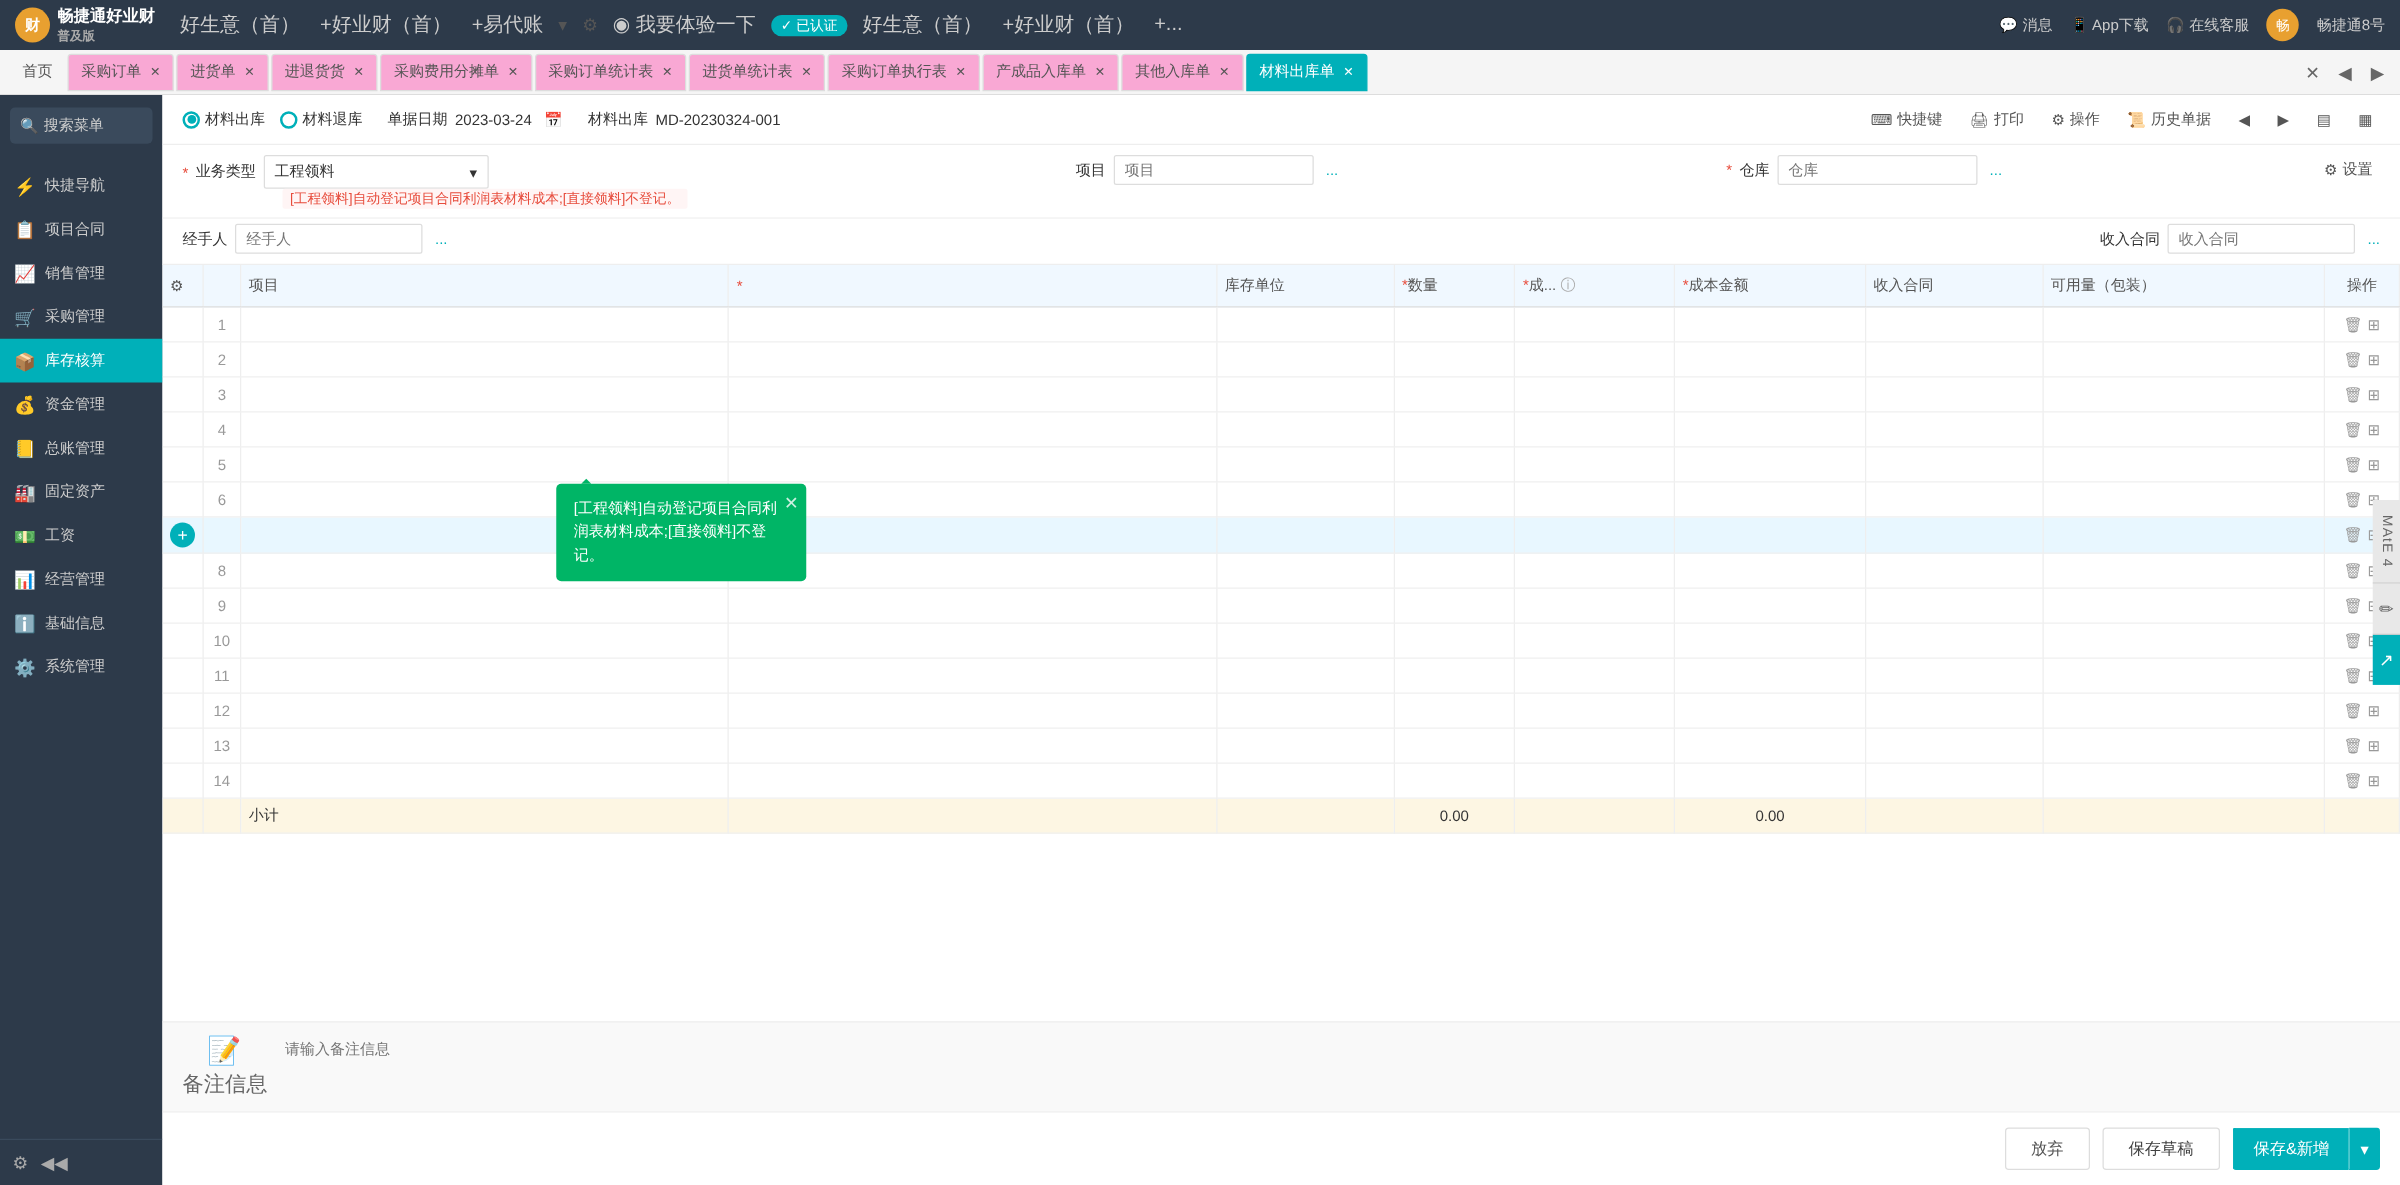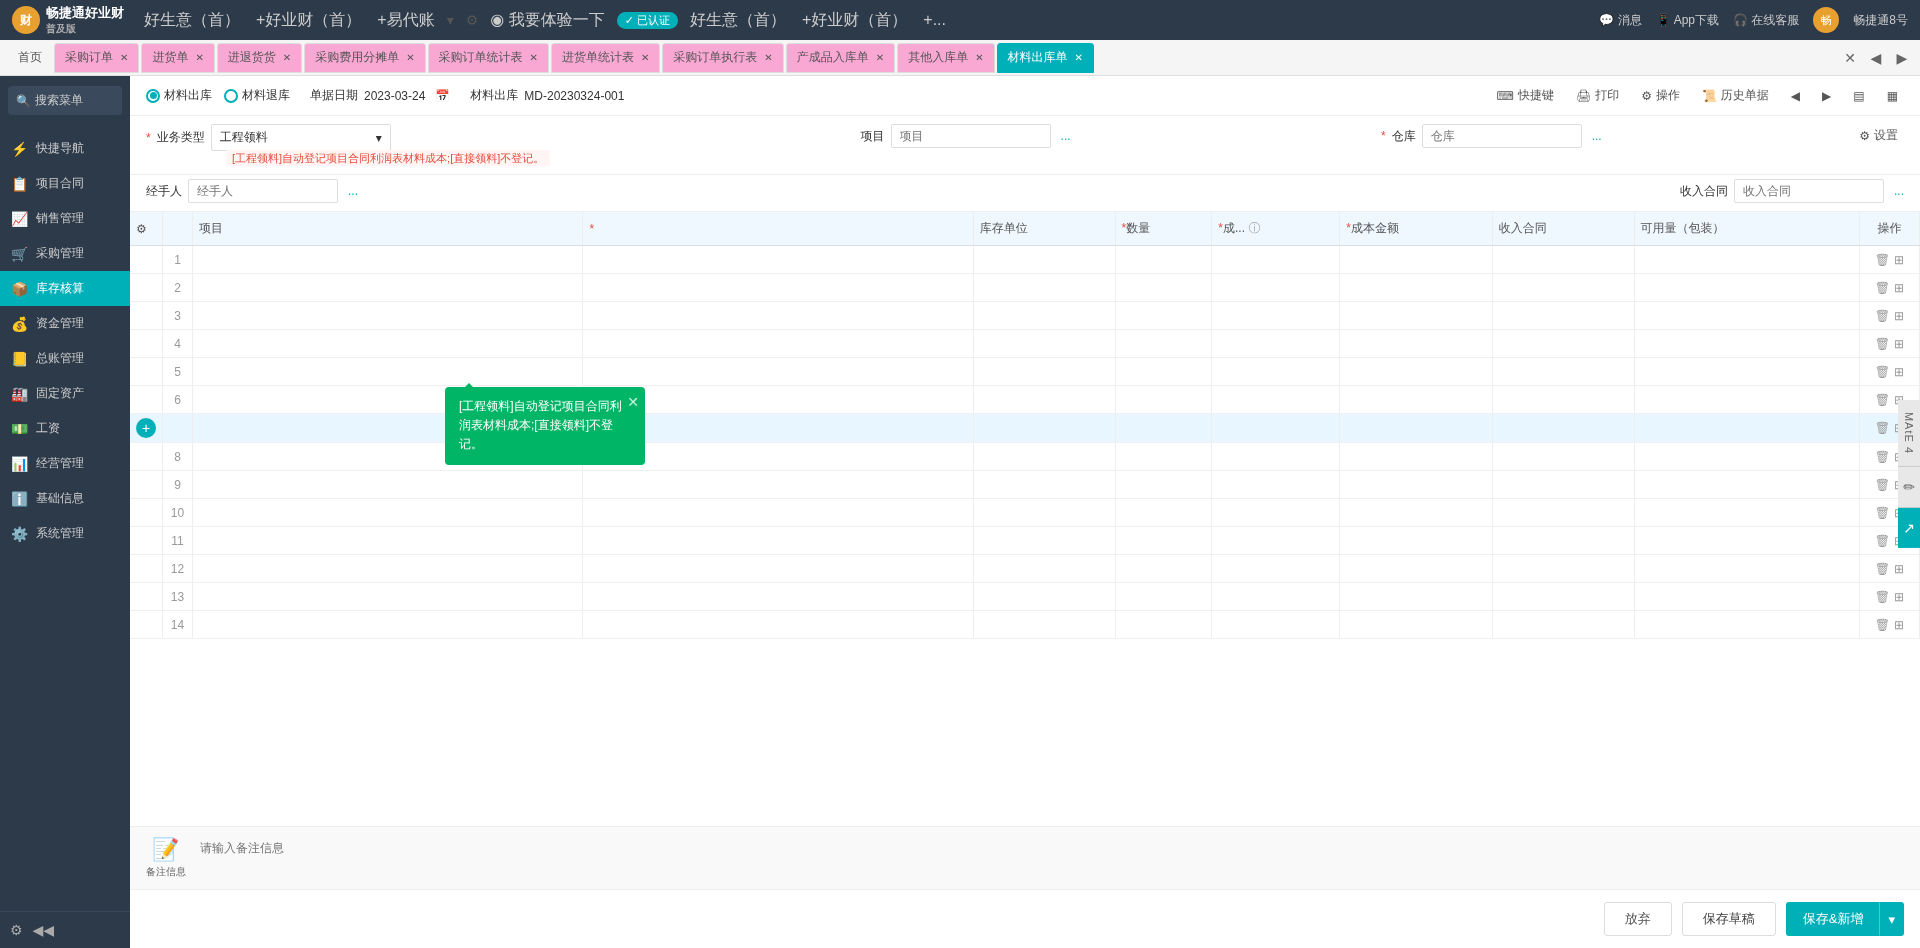--- a/index.html
+++ b/index.html
@@ -68,21 +68,21 @@
     .subtotal-row td { background: #fdf6e3; color: #333; font-weight: normal; border-top: 1px solid #ddd; }
     .subtotal-row td.value { text-align: center; }
     .col-settings { width: 28px; text-align: center; cursor: pointer; color: #666; }
     .table-add-btn { width: 20px; height: 20px; background: #00b0b9; color: #fff; border-radius: 50%; display: flex; align-items: center; justify-content: center; cursor: pointer; font-size: 14px; line-height: 1; }
     .active-row-input { border: none; outline: none; background: transparent; width: 100%; font-size: 12px; }
 
     
     .form-footer { padding: 10px 16px; background: #f9f9f9; border-top: 1px solid #eee; }
     .note-section { display: flex; align-items: flex-start; gap: 10px; }
     .note-icon { color: #00b0b9; font-size: 20px; display: flex; flex-direction: column; align-items: center; gap: 2px; }
-    .note-label { font-size: 10px; color: #666; }
+    .note-label { font-size: 17px; color: #666; }
     .note-input { flex: 1; border: none; outline: none; background: transparent; font-size: 12px; color: #aaa; padding: 4px; }
 
     
     .action-bar { padding: 12px 16px; background: #fff; border-top: 1px solid #eee; display: flex; justify-content: flex-end; gap: 10px; align-items: center; }
     .btn { padding: 7px 20px; border-radius: 3px; cursor: pointer; font-size: 13px; border: 1px solid transparent; }
     .btn-default { background: #fff; border-color: #ddd; color: #555; }
     .btn-draft { background: #fff; border-color: #ddd; color: #404040; }
     .btn-primary-split { display: flex; }
     .btn-primary-main { background: #00b0b9; color: #fff; border: 1px solid #00b0b9; border-right: none; padding: 7px 16px; border-radius: 3px 0 0 3px; cursor: pointer; font-size: 13px; }
     .btn-primary-arrow { background: #00b0b9; color: #fff; border: 1px solid #00b0b9; border-left: 1px solid rgba(255,255,255,0.3); padding: 7px 8px; border-radius: 0 3px 3px 0; cursor: pointer; font-size: 13px; }
@@ -588,20 +588,33 @@
             <td></td>
               <td></td>
             <td>
                 <div class="action-cell">
               <span class="action-icon">🗑</span>
               <span class="action-icon">⊞</span>
             </div>
               </td>
           </tr>
 
+          <tr class="subtotal-row">
+            <td></td>
+            <td></td>
+            <td>小计</td>
+            <td></td>
+            <td></td>
+            <td class="value" style="text-align:center;">0.00</td>
+            <td></td>
+            <td class="value" style="text-align:center;">0.00</td>
+            <td></td>
+            <td></td>
+            <td></td>
+          </tr>
         </tbody>
       </table>
     </div>
 
     <div class="form-footer">
       <div class="note-section">
         <div class="note-icon">
           <span style="font-size:22px;color:#00b0b9;">📝</span>
           <span class="note-label">备注信息</span>
         </div>

